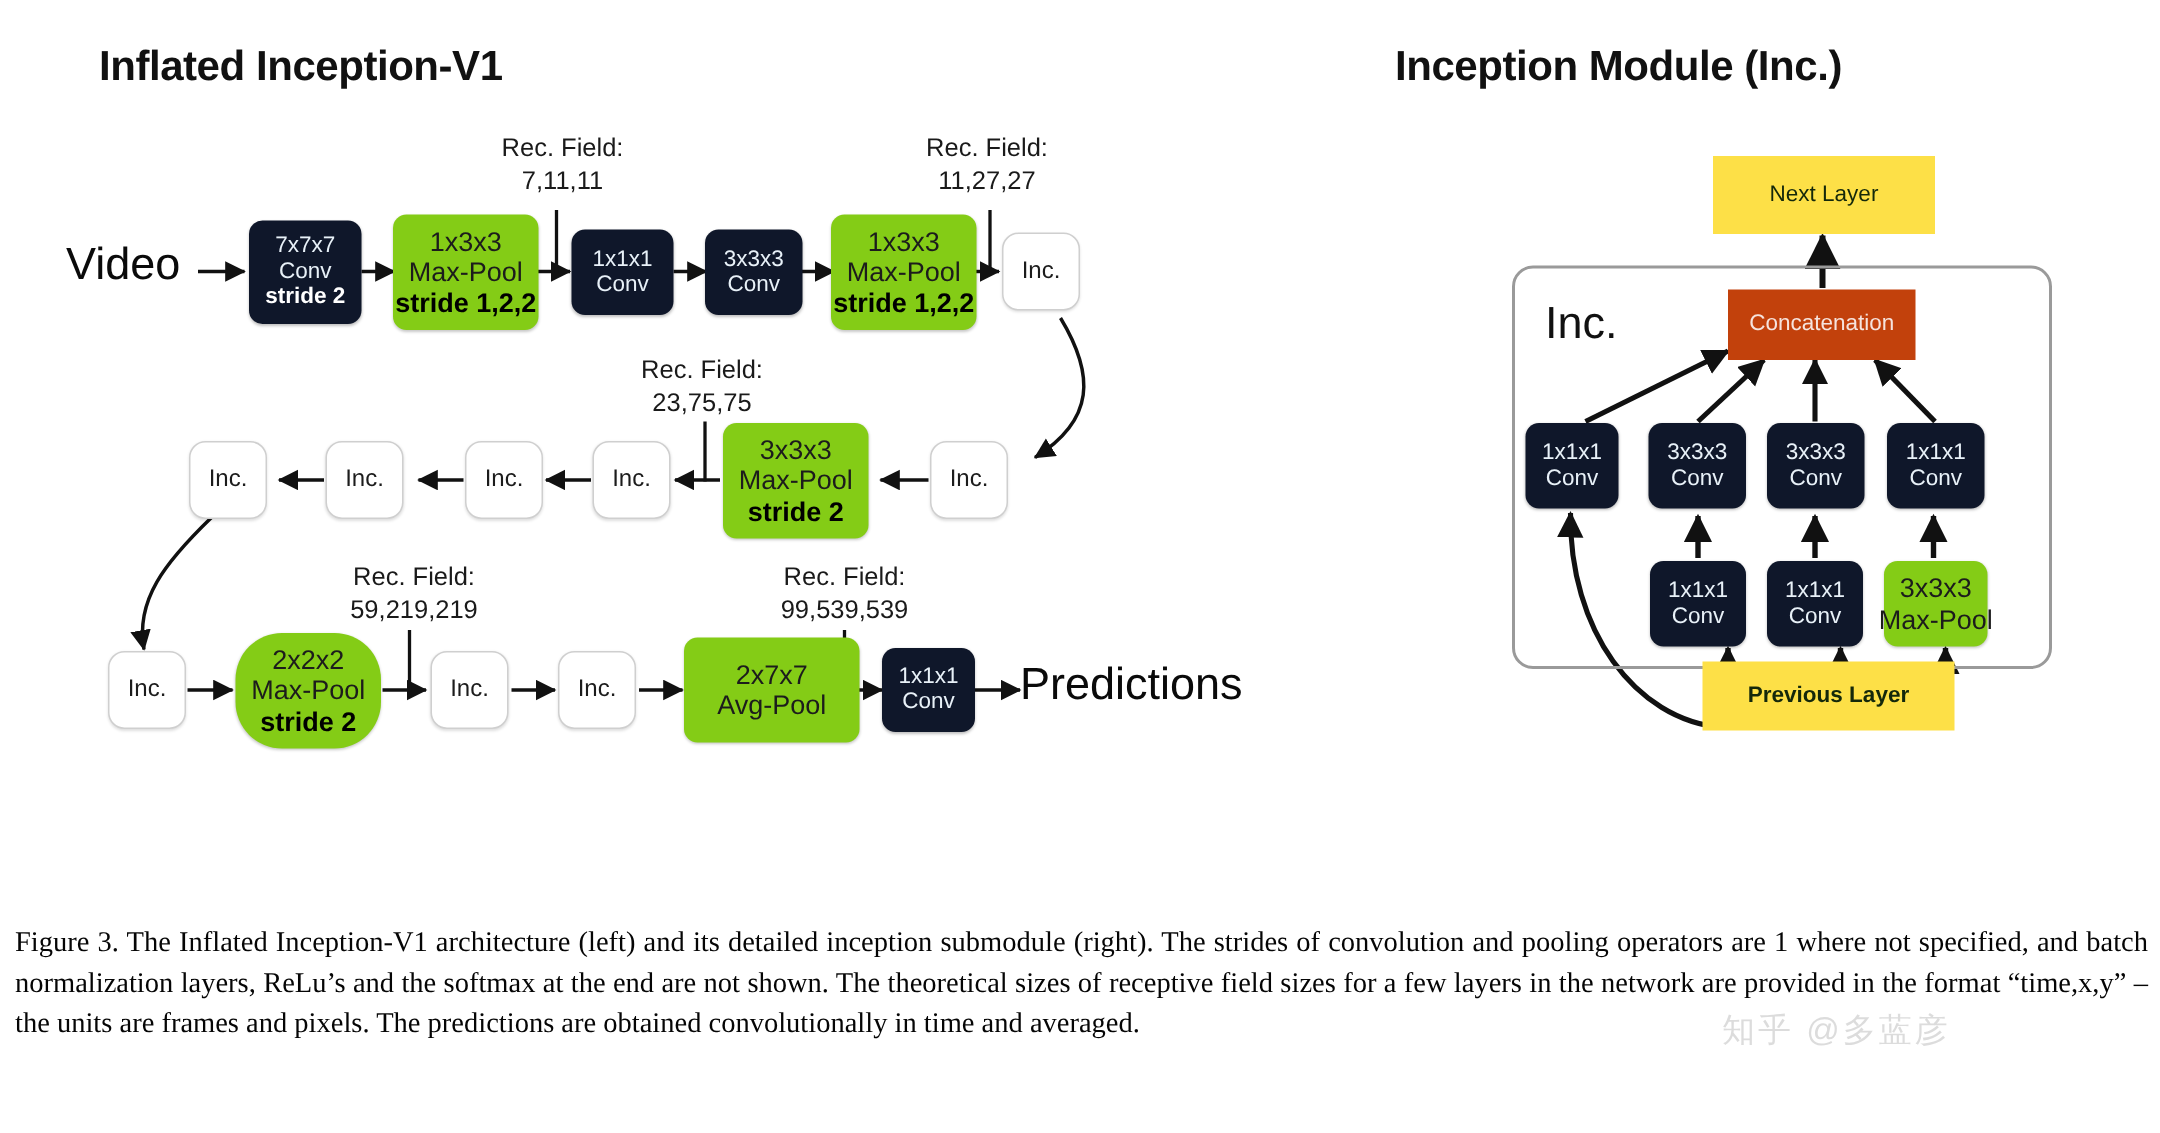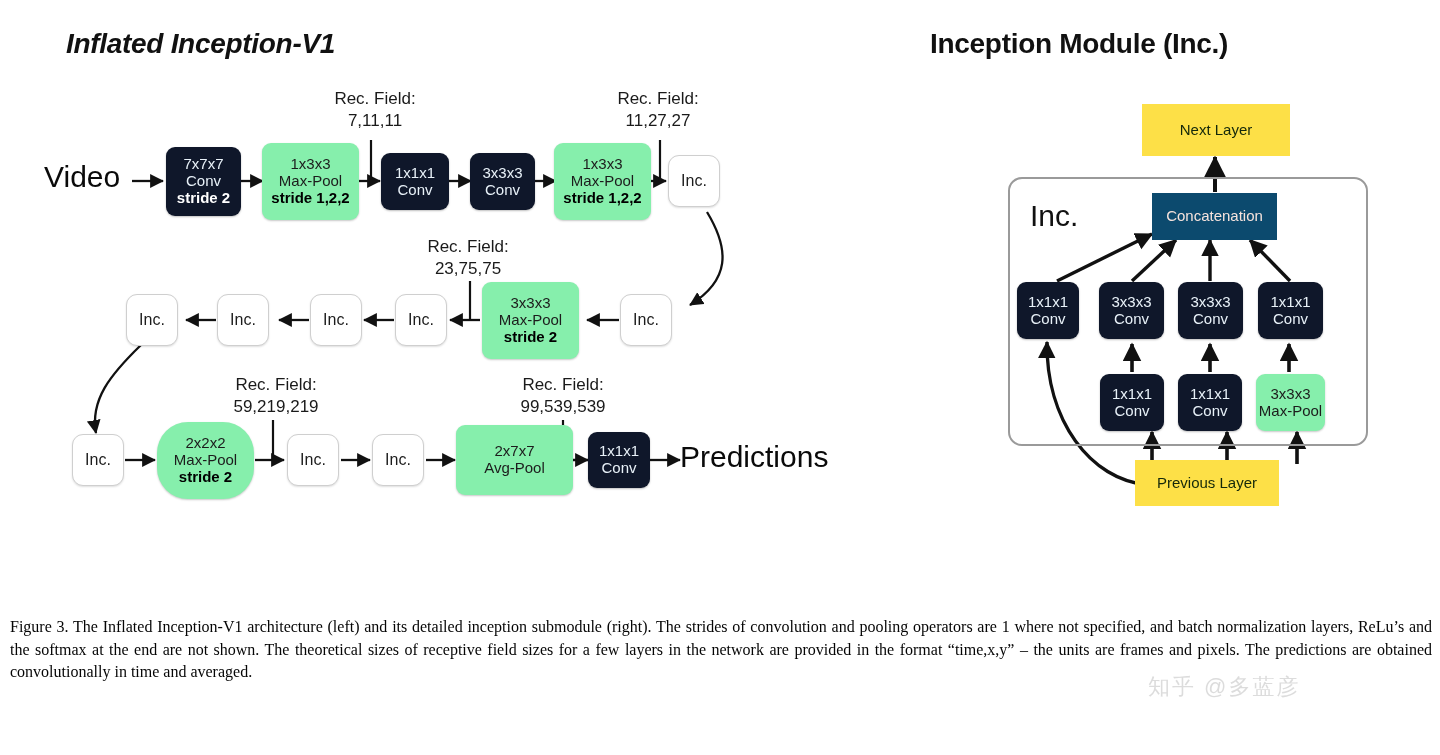--- a/index.html
+++ b/index.html
@@ -19,21 +19,21 @@
   
   .panel-title {
     position: absolute;
     font-family: "Liberation Sans", sans-serif;
     font-weight: bold;
     font-size: 28px;
     letter-spacing: -0.3px;
     color: #111;
     white-space: nowrap;
   }
-  #title-left  { left: 66px;  top: 28px; font-style: italic; }
+  #title-left  { left: 66px;  top: 28px; }
   #title-right { left: 930px; top: 28px; }
 
   
   .node {
     position: absolute;
     box-sizing: border-box;
     display: flex;
     flex-direction: column;
     align-items: center;
     justify-content: center;
@@ -46,42 +46,42 @@
   .node .ln.bold { font-weight: bold; }
 
   .node.blue {
     background: #0f172a;
     color: #e8f1f8;
     font-size: 15px;
     box-shadow: 0 1px 2px rgba(0,0,0,.25);
   }
   .node.blue .ln.bold { color: #ffffff; }
   .node.gray {
-    background: #86efac;
+    background: #84cc16;
     color: #1c1c1c;
-    font-size: 15px;
+    font-size: 18px;
     box-shadow: 0 1px 2px rgba(0,0,0,.22);
   }
   .node.gray .ln.bold { color: #000; }
   .node.inc {
     background: #ffffff;
     color: #1c1c1c;
     font-size: 16px;
     border: 1.6px solid #cfcfcf;
     border-radius: 11px;
     box-shadow: 0 1px 2px rgba(0,0,0,.13);
   }
   .node.green {
     background: #fde047;
     color: #14280a;
     font-size: 15px;
     border-radius: 0;
   }
   .node.brick {
-    background: #0c4a6e;
+    background: #c2410c;
     color: #f6e3dd;
     font-size: 15px;
     border-radius: 0;
   }
 
   
   .plain-text {
     position: absolute;
     font-family: "Liberation Sans", sans-serif;
     font-size: 30px;
@@ -131,21 +131,21 @@
     pointer-events: none;
   }
 
   
   #caption {
     position: absolute;
     left: 10px;
     top: 616px;
     width: 1422px;
     font-family: "Liberation Serif", serif;
-    font-size: 16px;
+    font-size: 19px;
     line-height: 1.42;
     color: #050505;
     text-align: justify;
     text-justify: inter-word;
   }
 
   
   #watermark {
     position: absolute;
     left: 1148px;
@@ -388,19 +388,19 @@
 </div>
 <div class="node blue" style="left:1178px; top:374px; width:64px; height:57px;">
   <span class="ln">1x1x1</span>
   <span class="ln">Conv</span>
 </div>
 <div class="node gray" style="left:1256px; top:374px; width:69px; height:57px;">
   <span class="ln">3x3x3</span>
   <span class="ln">Max-Pool</span>
 </div>
 
-<div class="node green" style="left:1135px; top:460px; width:144px; height:46px;">
+<div class="node green" style="left:1135px; top:441px; width:168px; height:46px;font-weight:bold;">
   <span class="ln">Previous Layer</span>
 </div>
 
 <div id="watermark">知乎 @多蓝彦</div>
 
 <div id="caption">Figure 3. The Inflated Inception-V1 architecture (left) and its detailed inception submodule (right). The strides of convolution and pooling operators are 1 where not specified, and batch normalization layers, ReLu’s and the softmax at the end are not shown. The theoretical sizes of receptive field sizes for a few layers in the network are provided in the format “time,x,y” – the units are frames and pixels. The predictions are obtained convolutionally in time and averaged.</div>
 
 </body></html>

